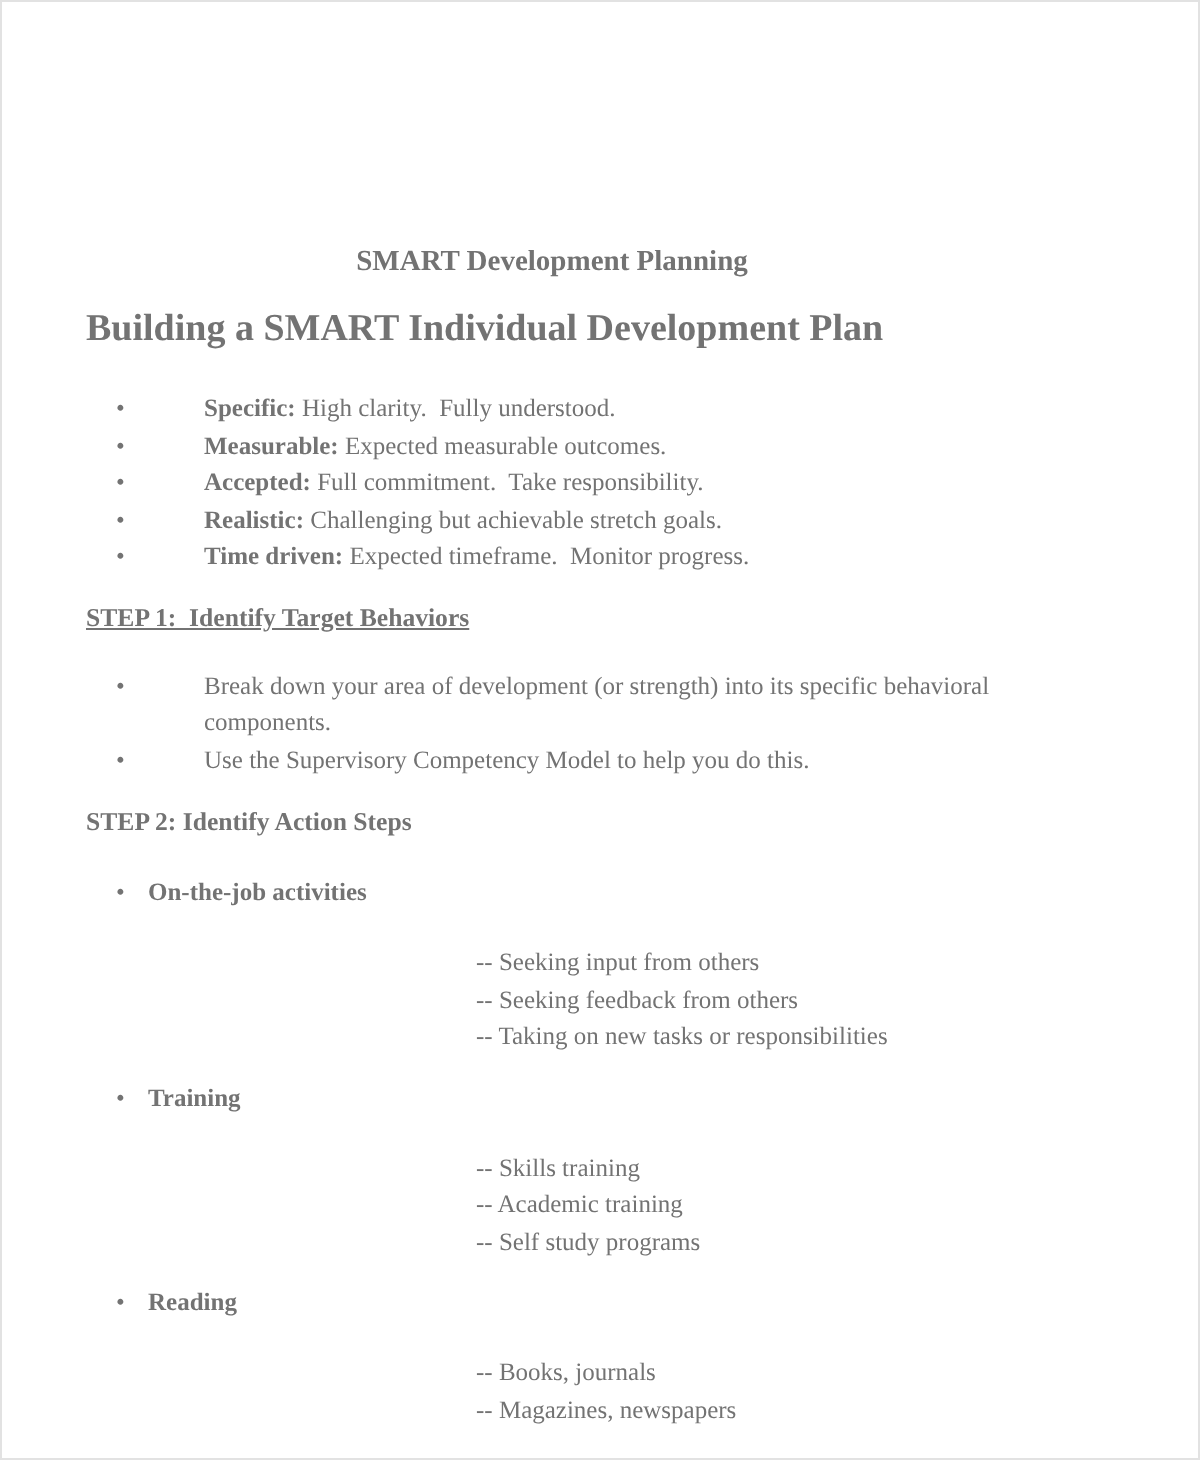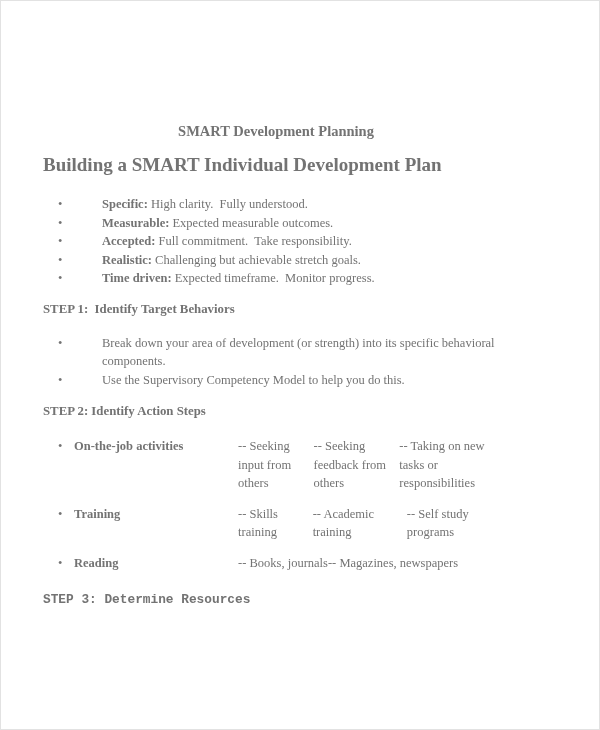--- a/index.html
+++ b/index.html
@@ -48,38 +48,38 @@
   .bullet {
     margin-left: 15px;
     width: 16px;
     flex: 0 0 16px;
     font-size: 12.5px;
   }
   .li-text { white-space: pre-wrap; margin-left: 28px; }
   .term { font-weight: bold; }
   .smart-list { margin-top: 22px; }
   .step1-list { margin-top: 16px; }
-  .step1-heading { margin-top: 13px; }
+  .step1-heading { margin-top: 13px; text-decoration: underline; }
   .step2-heading { margin-top: 14px; }
   .row {
     display: flex;
     align-items: flex-start;
     font-size: 12.5px;
     line-height: 18.5px;
   }
   .row-1 { margin-top: 17px; }
   .row-2 { margin-top: 12px; }
   .row-3 { margin-top: 12px; }
   .row .label {
     font-weight: bold;
     width: 164px;
     flex: 0 0 164px;
     white-space: nowrap;
   }
-  .dash-items { display: flex; flex-direction: row; }
+  .dash-items { display: flex; flex-direction: column; margin-top: 35px; }
   .dash-item { white-space: pre-wrap; }
   .step3-heading { margin-top: 19px; font-family: Liberation Mono, monospace; }
 </style>
 </head>
 <body>
 
 <div class="page">
   <div class="content">
 
     <div class="doc-title">SMART Development Planning</div>

